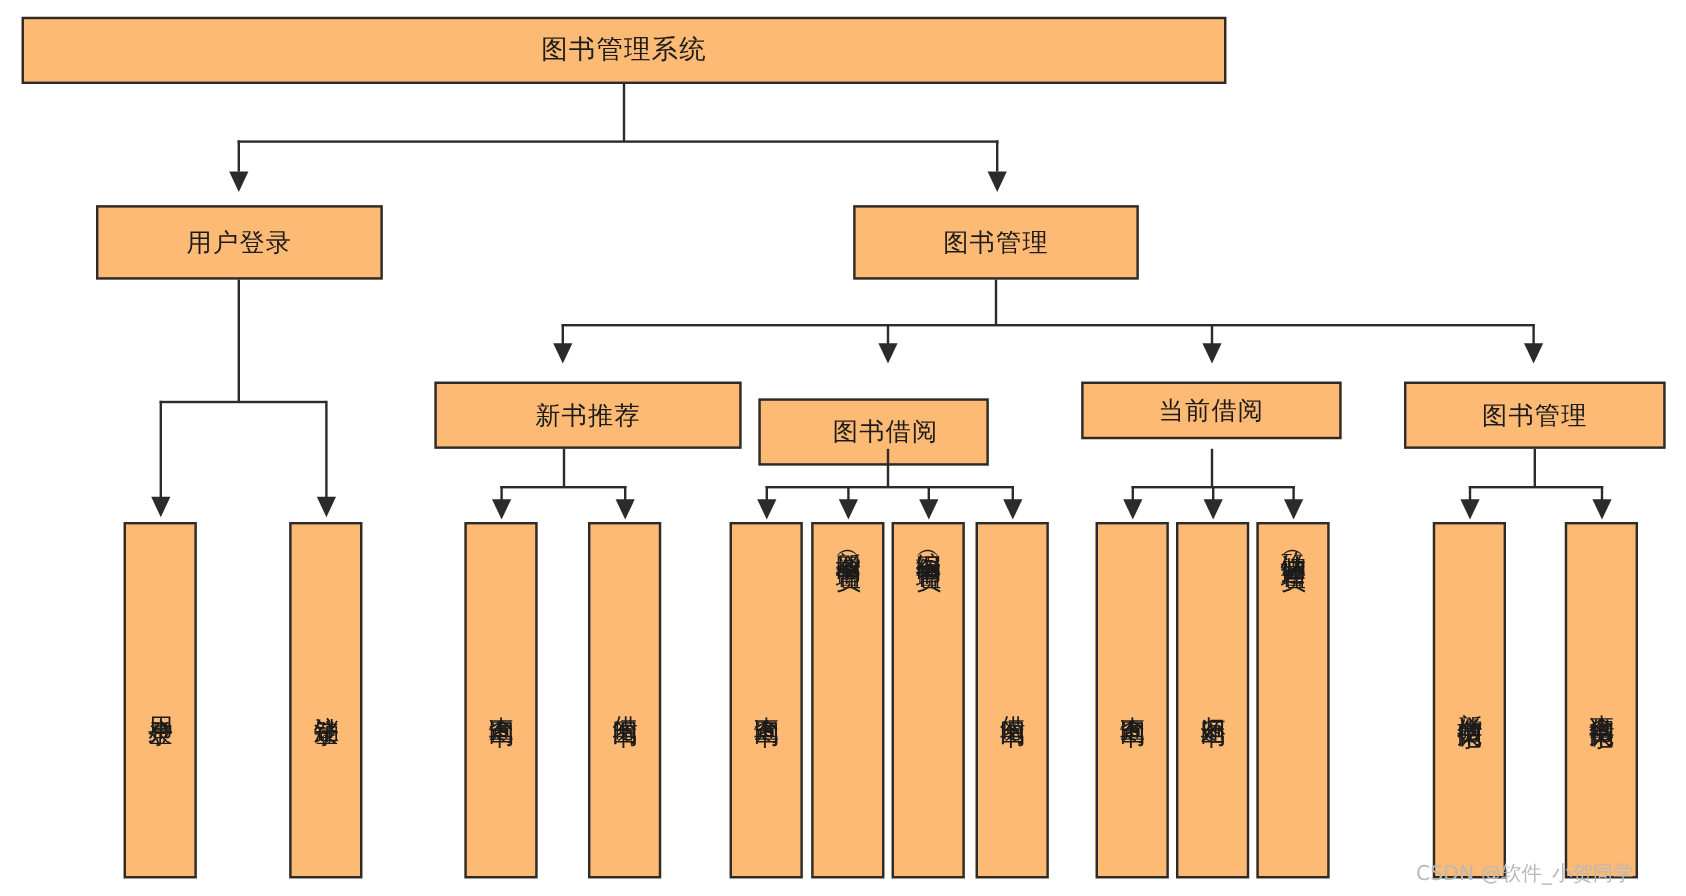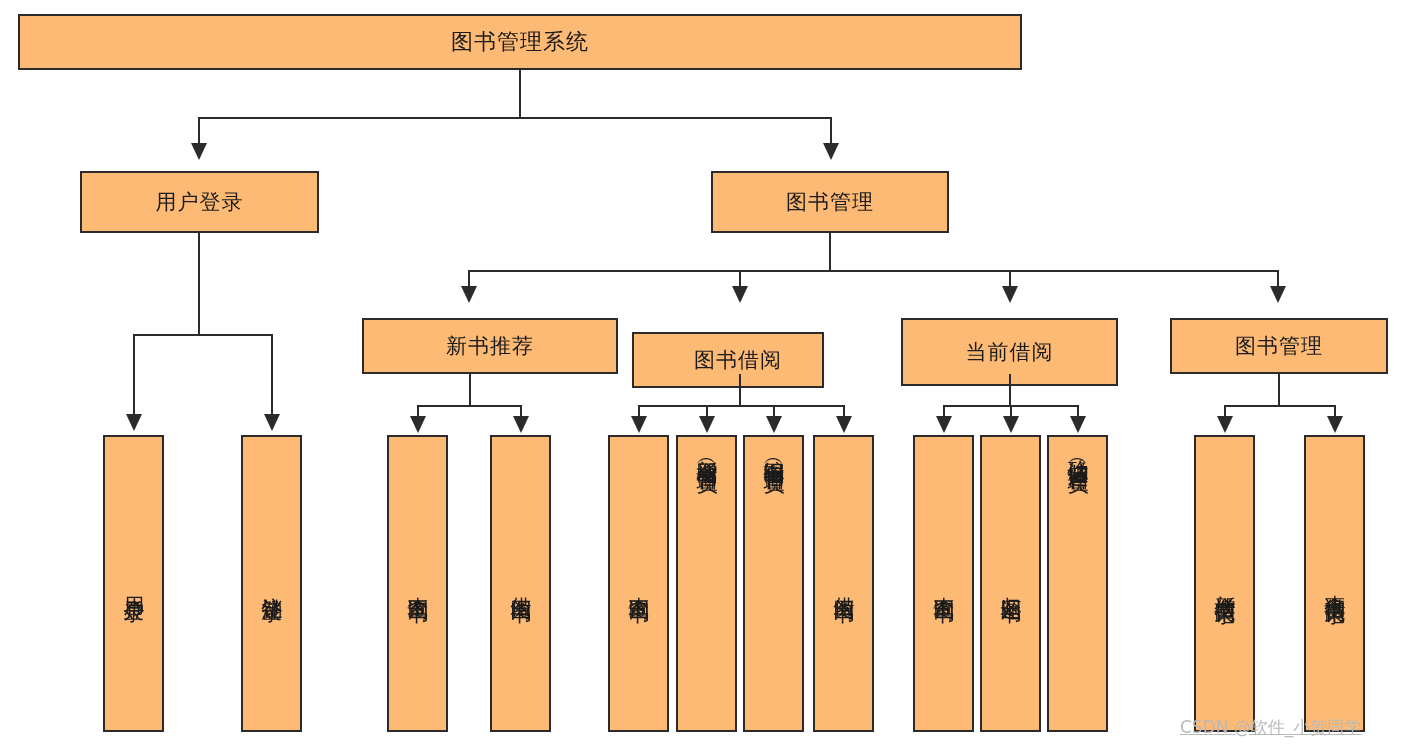--- a/index.html
+++ b/index.html
@@ -123,21 +123,21 @@
   <div class="arrow" style="left:732px; top:286px;"></div>
   <div class="arrow" style="left:1002px; top:286px;"></div>
   <div class="arrow" style="left:1270px; top:286px;"></div>
 
   <div class="node" style="left:362px; top:318px; width:256px; height:56px;">
     <span class="label">新书推荐</span>
   </div>
   <div class="node" style="left:632px; top:332px; width:192px; height:56px;padding-left:20px;">
     <span class="label">图书借阅</span>
   </div>
-  <div class="node" style="left:901px; top:318px; width:217px; height:68px;">
+  <div class="node" style="left:901px; top:318px; width:217px; height:48px;">
     <span class="label">当前借阅</span>
   </div>
   <div class="node" style="left:1170px; top:318px; width:218px; height:56px;">
     <span class="label">图书管理</span>
   </div>
 
   <div class="vline" style="left:469px; top:374px; height:32px;"></div>
   <div class="hline" style="left:417px; top:405px; width:105px;"></div>
   <div class="vline" style="left:417px; top:405px; height:12px;"></div>
   <div class="vline" style="left:520px; top:405px; height:12px;"></div>
@@ -208,15 +208,15 @@
     <span class="label">确认归还（管理员）</span>
   </div>
 
   <div class="node vert center" style="left:1194px; top:435px; width:61px; height:297px;">
     <span class="label">新增借阅记录</span>
   </div>
   <div class="node vert center" style="left:1304px; top:435px; width:61px; height:297px;">
     <span class="label">查询借阅记录</span>
   </div>
 
-  <div id="watermark" style="left:1180px; top:716px;text-decoration:underline;">CSDN @软件_小贺同学</div>
+  <div id="watermark" style="left:1180px; top:716px;">CSDN @软件_小贺同学</div>
 
 </div>
 
 </body></html>

